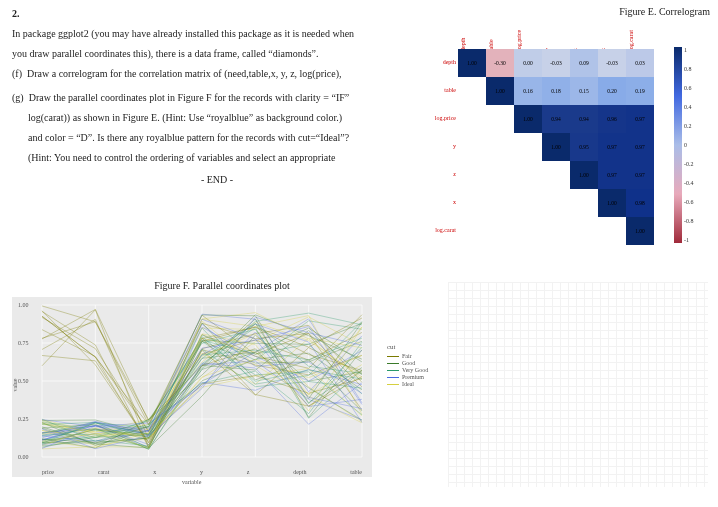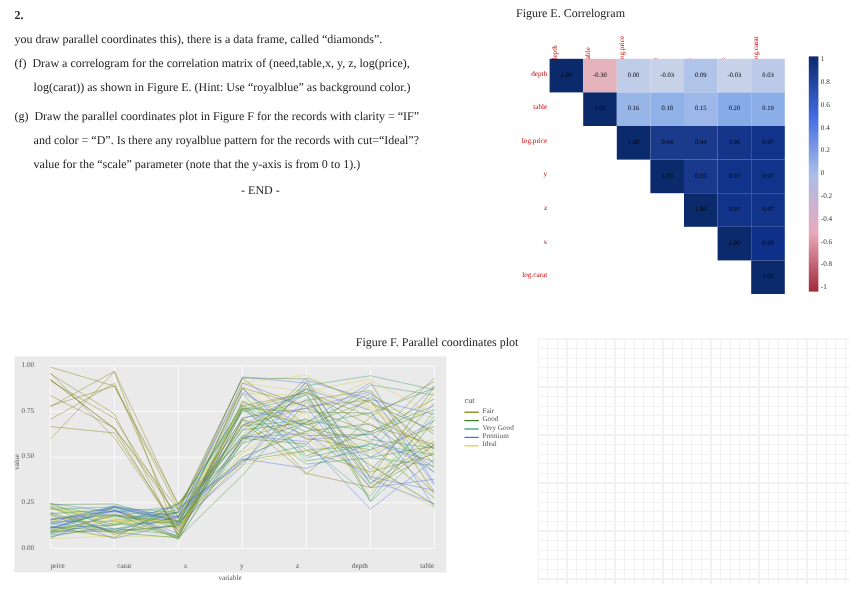--- a/index.html
+++ b/index.html
@@ -23,21 +23,21 @@
   .qnum { font-weight: bold; }
   .intro { margin-bottom: 6px; }
   .item { margin-bottom: 6px; padding-left: 16px; text-indent: -16px; }
   .end { text-align: center; margin-top: 6px; }
   .right-col {
     position: absolute;
     right: 8px;
     top: 6px;
     width: 280px;
   }
-  .correlogram-title { text-align: left; font-size: 10px; margin-bottom: 4px; }
+  .correlogram-title { text-align: right; font-size: 10px; margin-bottom: 4px; }
   .correlogram-wrap { display: flex; }
   .corr-grid { position: relative; width: 240px; height: 240px; }
   .corr-top-labels { position: absolute; top: 0; left: 28px; height: 24px; }
   .corr-top-labels span {
     position: absolute; font-size: 6px; color: #c00;
     transform: rotate(-90deg); transform-origin: left bottom;
     bottom: -6px;
   }
   .corr-row-label {
     position: absolute; font-size: 6px; color: #c00; text-align: right;
@@ -55,63 +55,64 @@
   .colorbar-labels {
     display: flex; flex-direction: column; justify-content: space-between;
     height: 196px; margin-top: 26px; margin-left: 2px; font-size: 6px; color: #333;
   }
   .parallel-section {
     position: absolute;
     left: 12px;
     top: 280px;
     width: 420px;
   }
-  .parallel-title { text-align: right; font-size: 10px; margin-bottom: 6px; }
+  .parallel-title { text-align: center; font-size: 10px; margin-bottom: 6px; }
   .parallel-plot { width: 360px; height: 180px; background: #eaeaea; position: relative; }
   .parallel-plot svg { width: 100%; height: 100%; display: block; }
   .plot-y-labels { position: absolute; left: 6px; top: 0; height: 160px; }
   .plot-y-labels span { position: absolute; font-size: 6px; color: #555; left: 0; }
   .plot-x-labels { position: absolute; left: 30px; bottom: 2px; width: 320px; display: flex; justify-content: space-between; }
   .plot-x-labels span { font-size: 6px; color: #555; }
   .axis-label-y { position: absolute; left: -4px; top: 85px; transform: rotate(-90deg); font-size: 6px; color: #555; }
   .axis-label-x { position: absolute; left: 170px; bottom: -8px; font-size: 6px; color: #555; }
-  .legend { position: absolute; left: 375px; top: 50px; font-size: 6px; color: #555; }
+  .legend { position: absolute; left: 375px; top: 63px; font-size: 6px; color: #555; }
   .legend-title { margin-bottom: 2px; font-size: 7px; }
   .legend-item { display: flex; align-items: center; gap: 3px; margin-bottom: 1px; }
   .legend-line { width: 12px; height: 1px; }
   .grid-area {
     position: absolute;
     right: 10px;
     top: 282px;
     width: 260px;
     height: 205px;
     background:
       repeating-linear-gradient(to right, #f2f2f2 0, #f2f2f2 1px, transparent 1px, transparent 8px),
       repeating-linear-gradient(to bottom, #f2f2f2 0, #f2f2f2 1px, transparent 1px, transparent 8px);
   }
 </style>
 </head>
 <body>
 
 <div class="left-col">
   <p class="qnum">2.</p>
+  <p class="intro">In package ggplot2 (you may have already installed this package as it is needed when</p>
   <p class="intro">you draw parallel coordinates this), there is a data frame, called “diamonds”.</p>
 
   <p class="item">
     <span>(f)</span>&nbsp;
     <span>Draw a correlogram for the correlation matrix of (need,table,x, y, z, log(price),</span>
   </p>
-  <p class="item" style="text-indent:0">log(carat)) as shown in Figure E. (Hint: Use “royalblue” as background color.)</p>
-
   <p class="item" style="margin-top:8px">
     <span>(g)</span>&nbsp;
     <span>Draw the parallel coordinates plot in Figure F for the records with clarity = “IF”</span>
   </p>
+
+  <p class="item" style="text-indent:0">log(carat)) as shown in Figure E. (Hint: Use “royalblue” as background color.)</p>
   <p class="item" style="text-indent:0">and color = “D”. Is there any royalblue pattern for the records with cut=“Ideal”?</p>
-  <p class="item" style="text-indent:0">value for the “scale” parameter (note that the y-axis is from 0 to 1).)</p>
+  <p class="item" style="text-indent:0">(Hint: You need to control the ordering of variables and select an appropriate</p>
 
   <p class="end">- END -</p>
 </div>
 
 <div class="right-col">
   <div class="correlogram-title">Figure E. Correlogram</div>
   <div class="correlogram-wrap">
     <div class="corr-grid" id="corr-grid">
         <div class="corr-top-labels">
           <span style="left: 8px;">depth</span>

